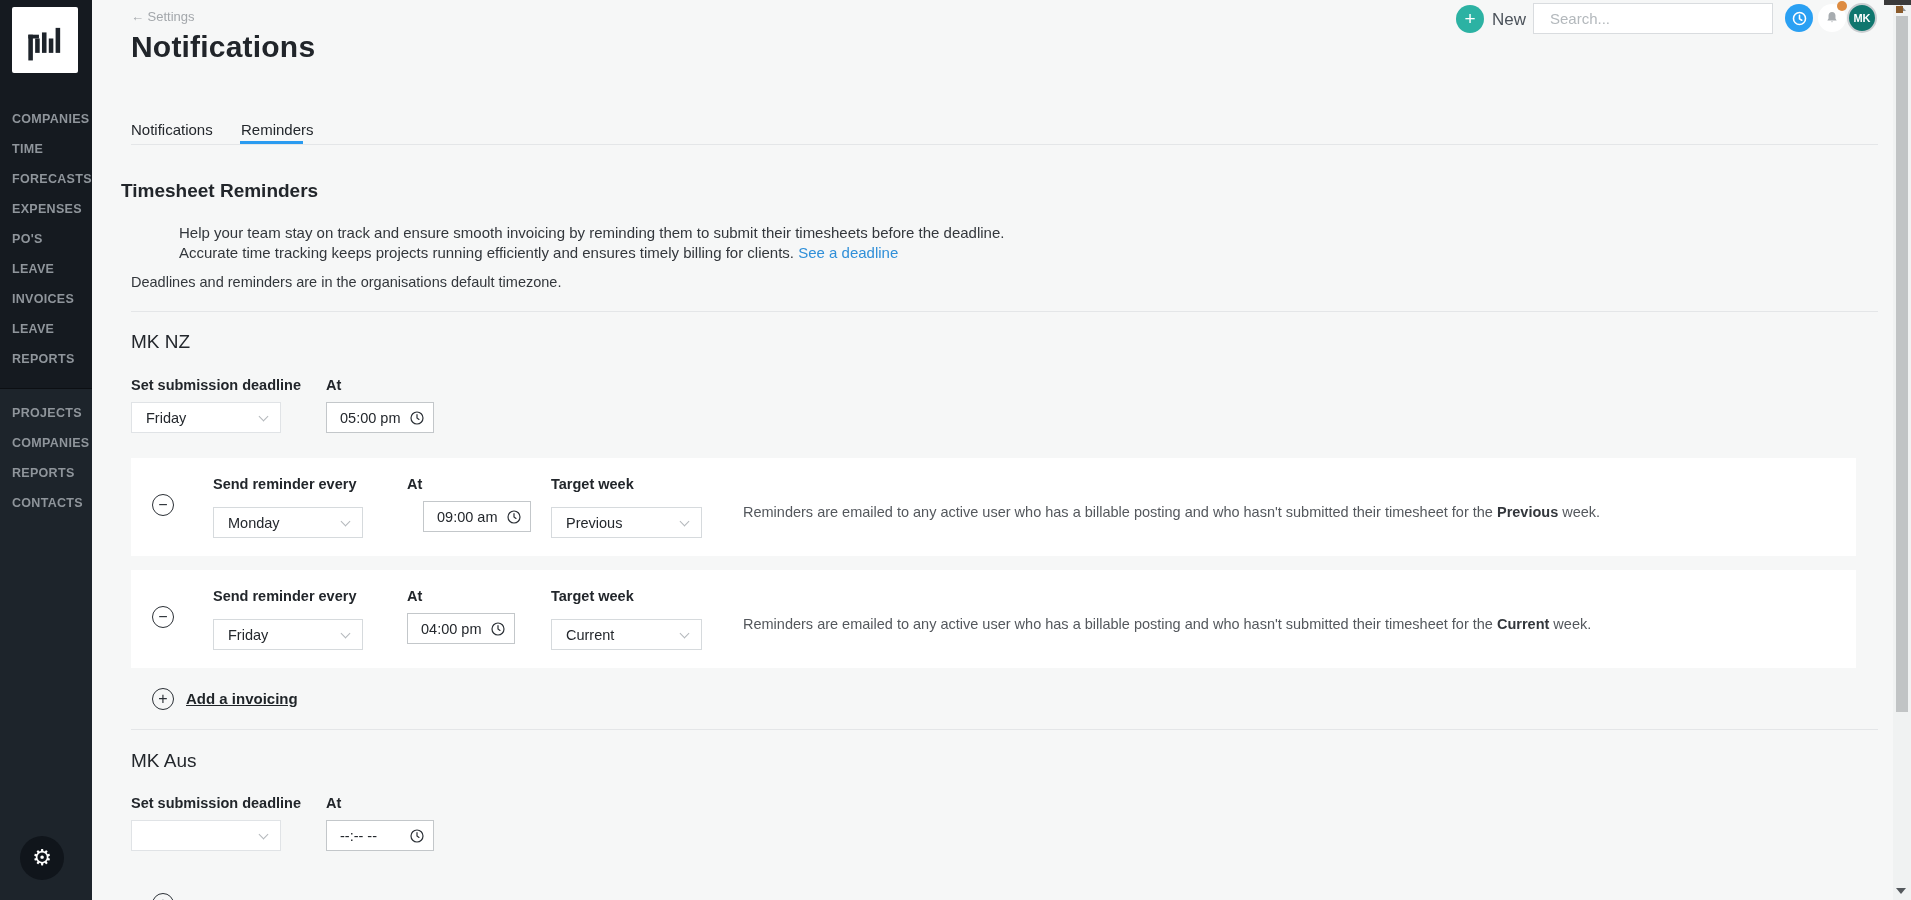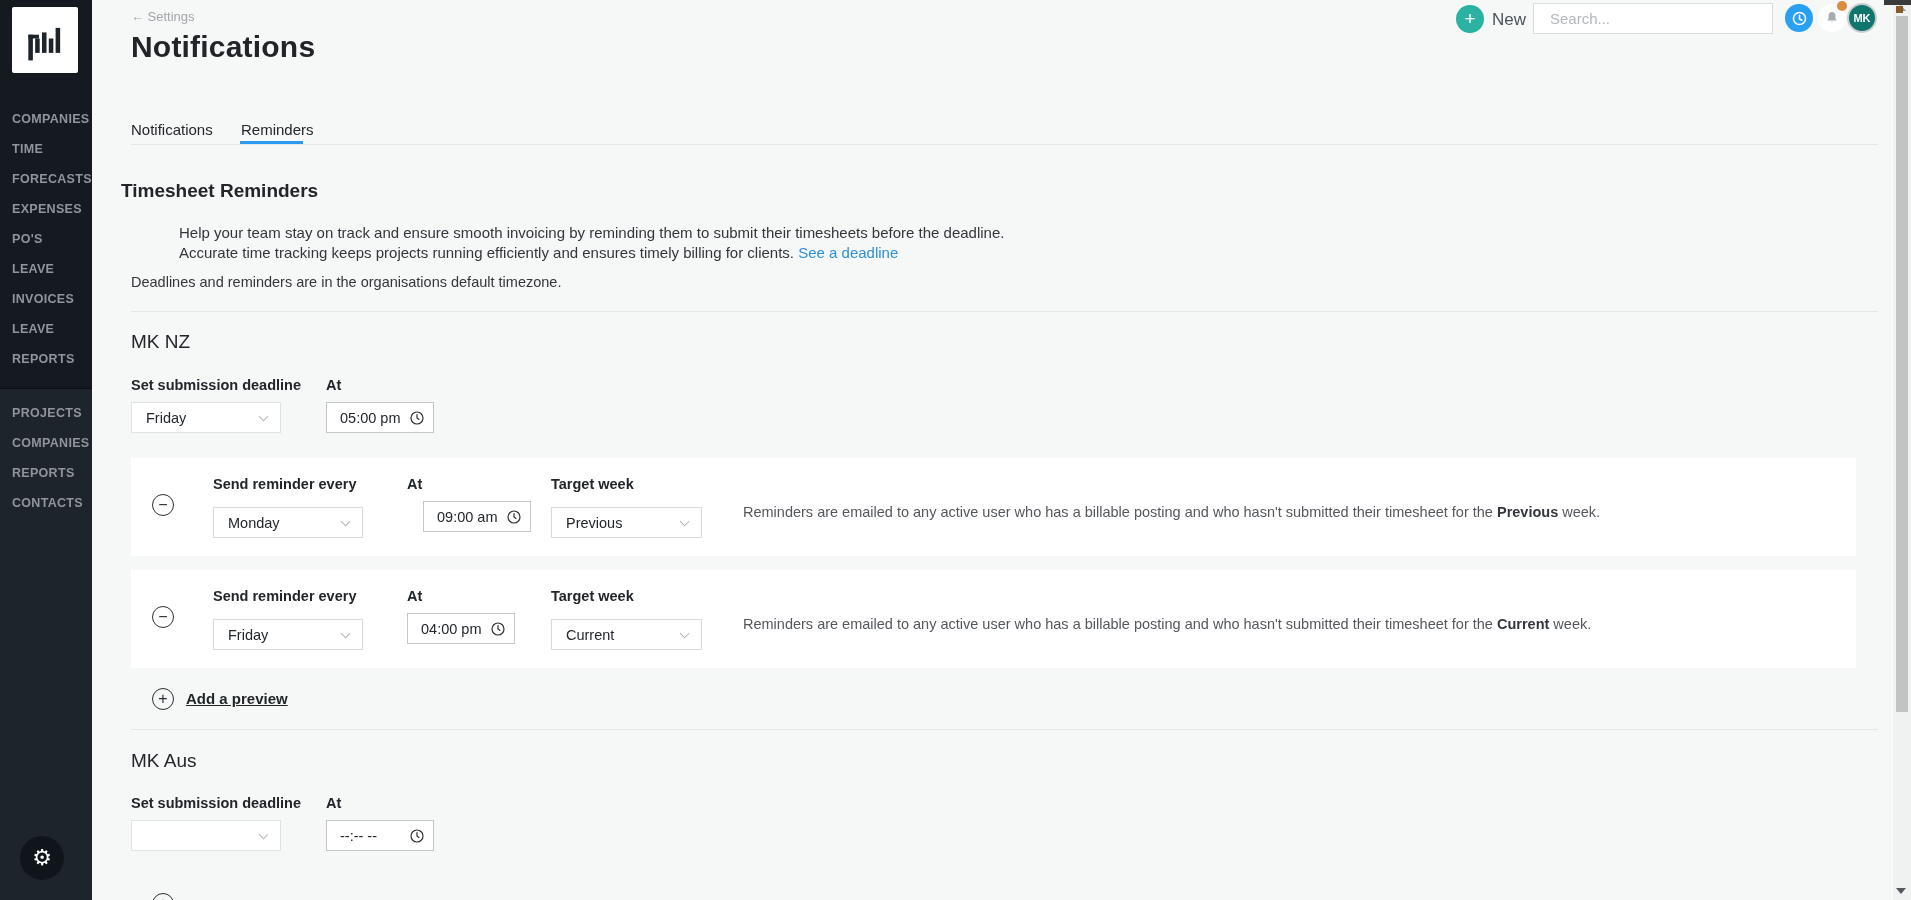--- a/index.html
+++ b/index.html
@@ -210,21 +210,21 @@
       </svg>
     </div>
     <div class="select ctrl" style="left:420px; width:151px;">
       <span>Current</span>
       <span class="chev"></span>
     </div>
     <div class="note"><span>Reminders are emailed to any active user who has a billable posting and who hasn't submitted their timesheet for the </span><b>Current</b><span> week.</span></div>
   </div>
 
   <button class="circ-btn add-circ">+</button>
-  <div class="add-label">Add a preview</div>
+  <div class="add-label">Add a invoicing</div>
 
   <div class="hr hr-2"></div>
 
   <div class="group-name gn-2">MK Aus</div>
   <div class="flabel" style="left:131px; top:795px;">Set submission deadline</div>
   <div class="flabel" style="left:326px; top:795px;">At</div>
   <div class="select" style="left:131px; top:820px;">
     <span></span>
     <span class="chev"></span>
   </div>

